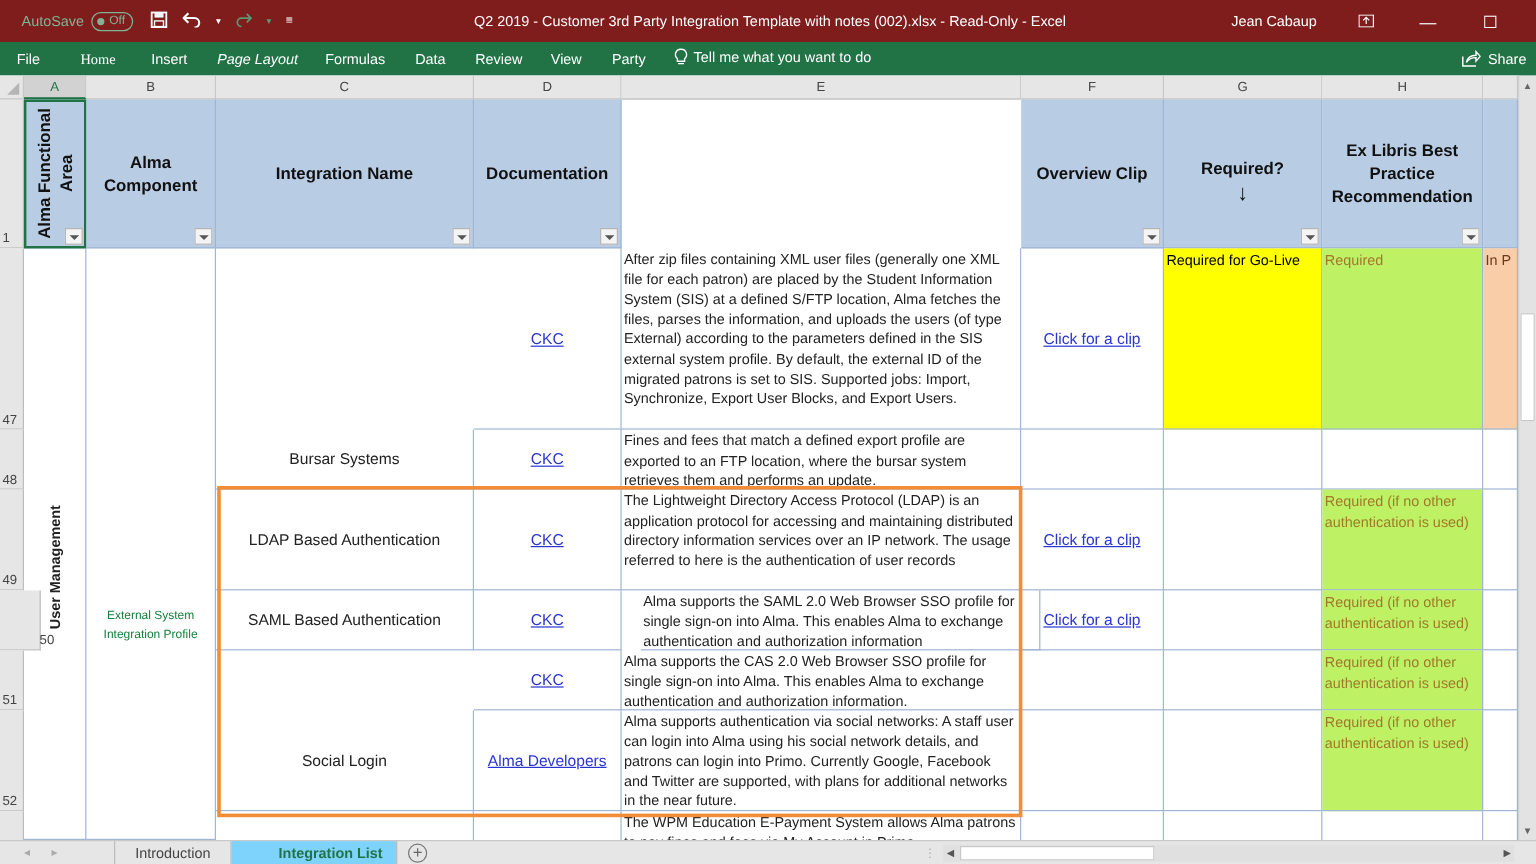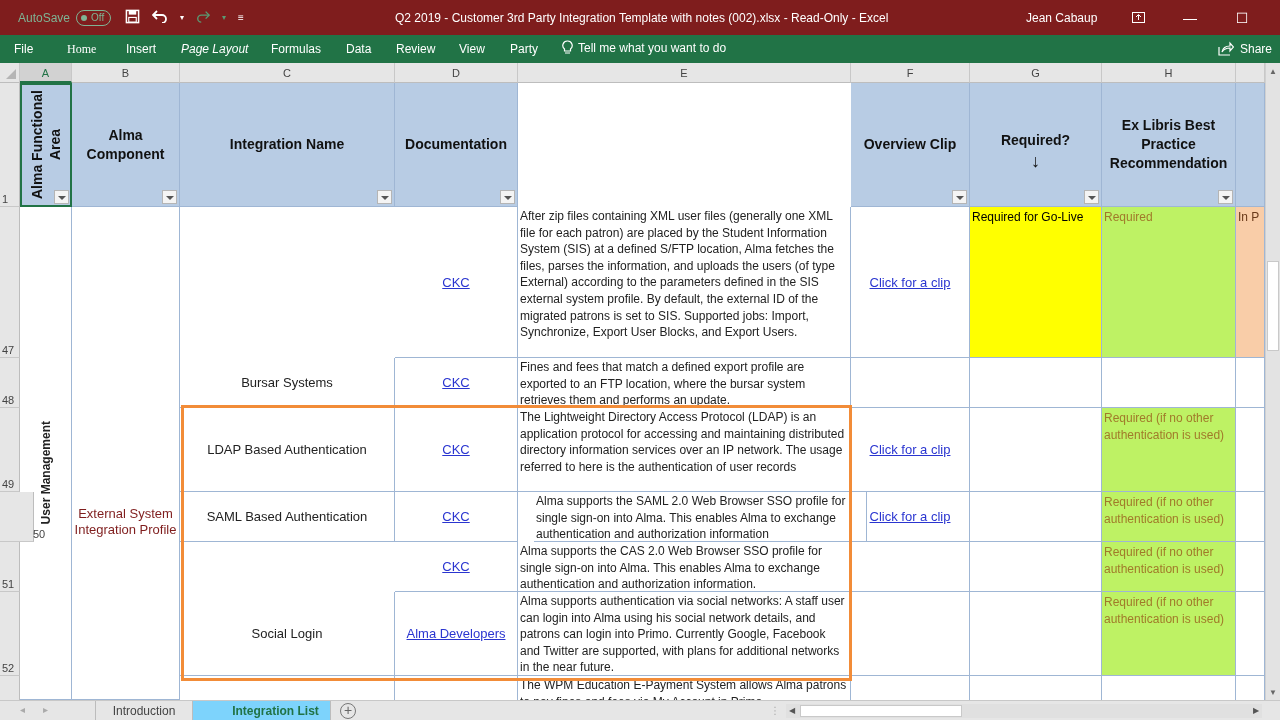--- a/index.html
+++ b/index.html
@@ -183,21 +183,21 @@
   <div class="cell hdr" style="left:1102px;top:20px;width:134px;height:124px;">
     <span style="padding:0 8px;">Ex Libris Best Practice Recommendation</span>
     <span class="filter"></span>
   </div>
   <div class="cell hdr" style="left:1236px;top:20px;width:29px;height:124px;"></div>
 
   <div class="cell center" style="left:20px;top:144px;width:52px;height:493px;">
     <span class="vert" style="font-weight:bold;font-size:12px;margin-top:40px;">User Management</span>
   </div>
   <div class="cell center" style="left:72px;top:144px;width:108px;height:493px;">
-    <span style="font-size:13px;line-height:16px;color:#7f1d1d;margin-top:138px;">External System Integration Profile</span>
+    <span style="font-size:10px;line-height:16px;color:#15803d;margin-top:138px;">External System Integration Profile</span>
   </div>
 
   <div class="cell center" style="left:395px;top:144px;width:123px;height:151px;">
       <span class="link">CKC</span>
     </div>
   <div class="cell desc" style="left:518px;top:144px;width:333px;height:151px;">After zip files containing XML user files (generally one XML file for each patron) are placed by the Student Information System (SIS) at a defined S/FTP location, Alma fetches the files, parses the information, and uploads the users (of type External) according to the parameters defined in the SIS external system profile. By default, the external ID of the migrated patrons is set to SIS. Supported jobs: Import, Synchronize, Export User Blocks, and Export Users.</div>
   <div class="cell center" style="left:851px;top:144px;width:119px;height:151px;">
       <span class="link">Click for a clip</span>
     </div>
   <div class="cell yellow" style="left:970px;top:144px;width:132px;height:151px;">

